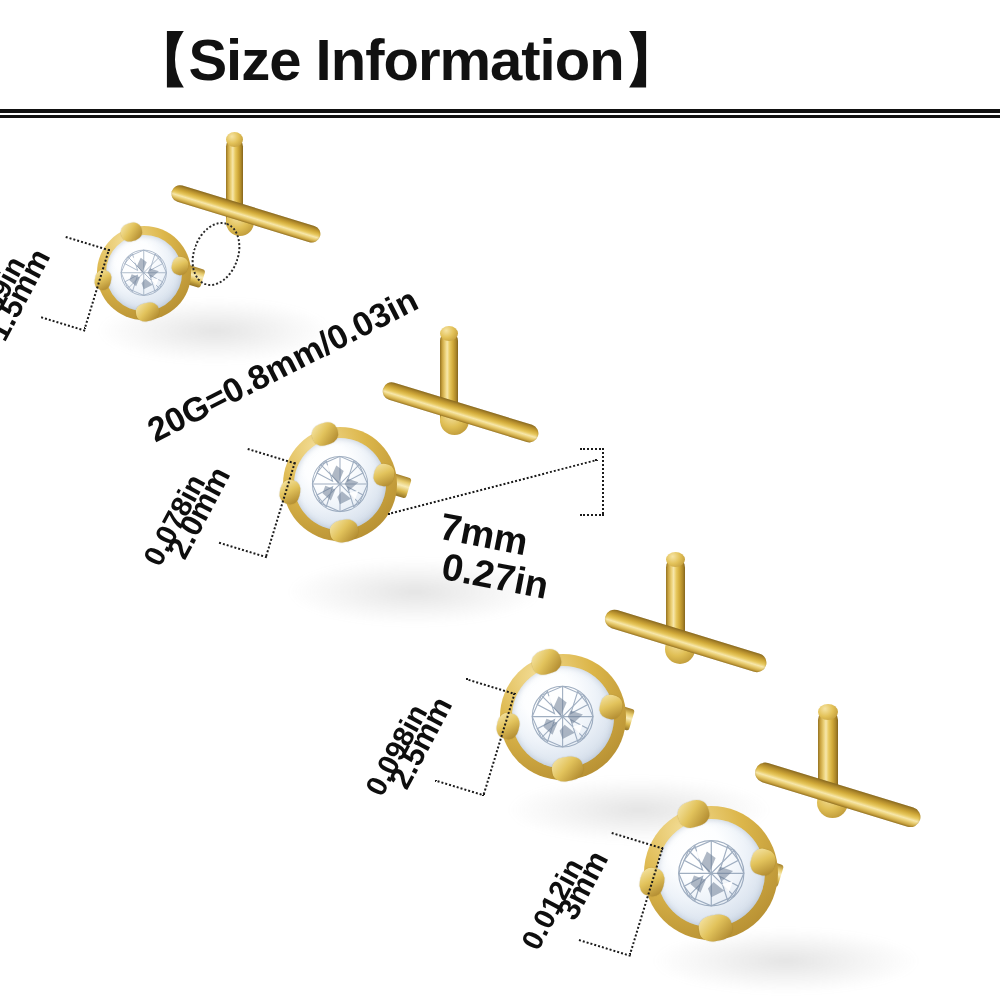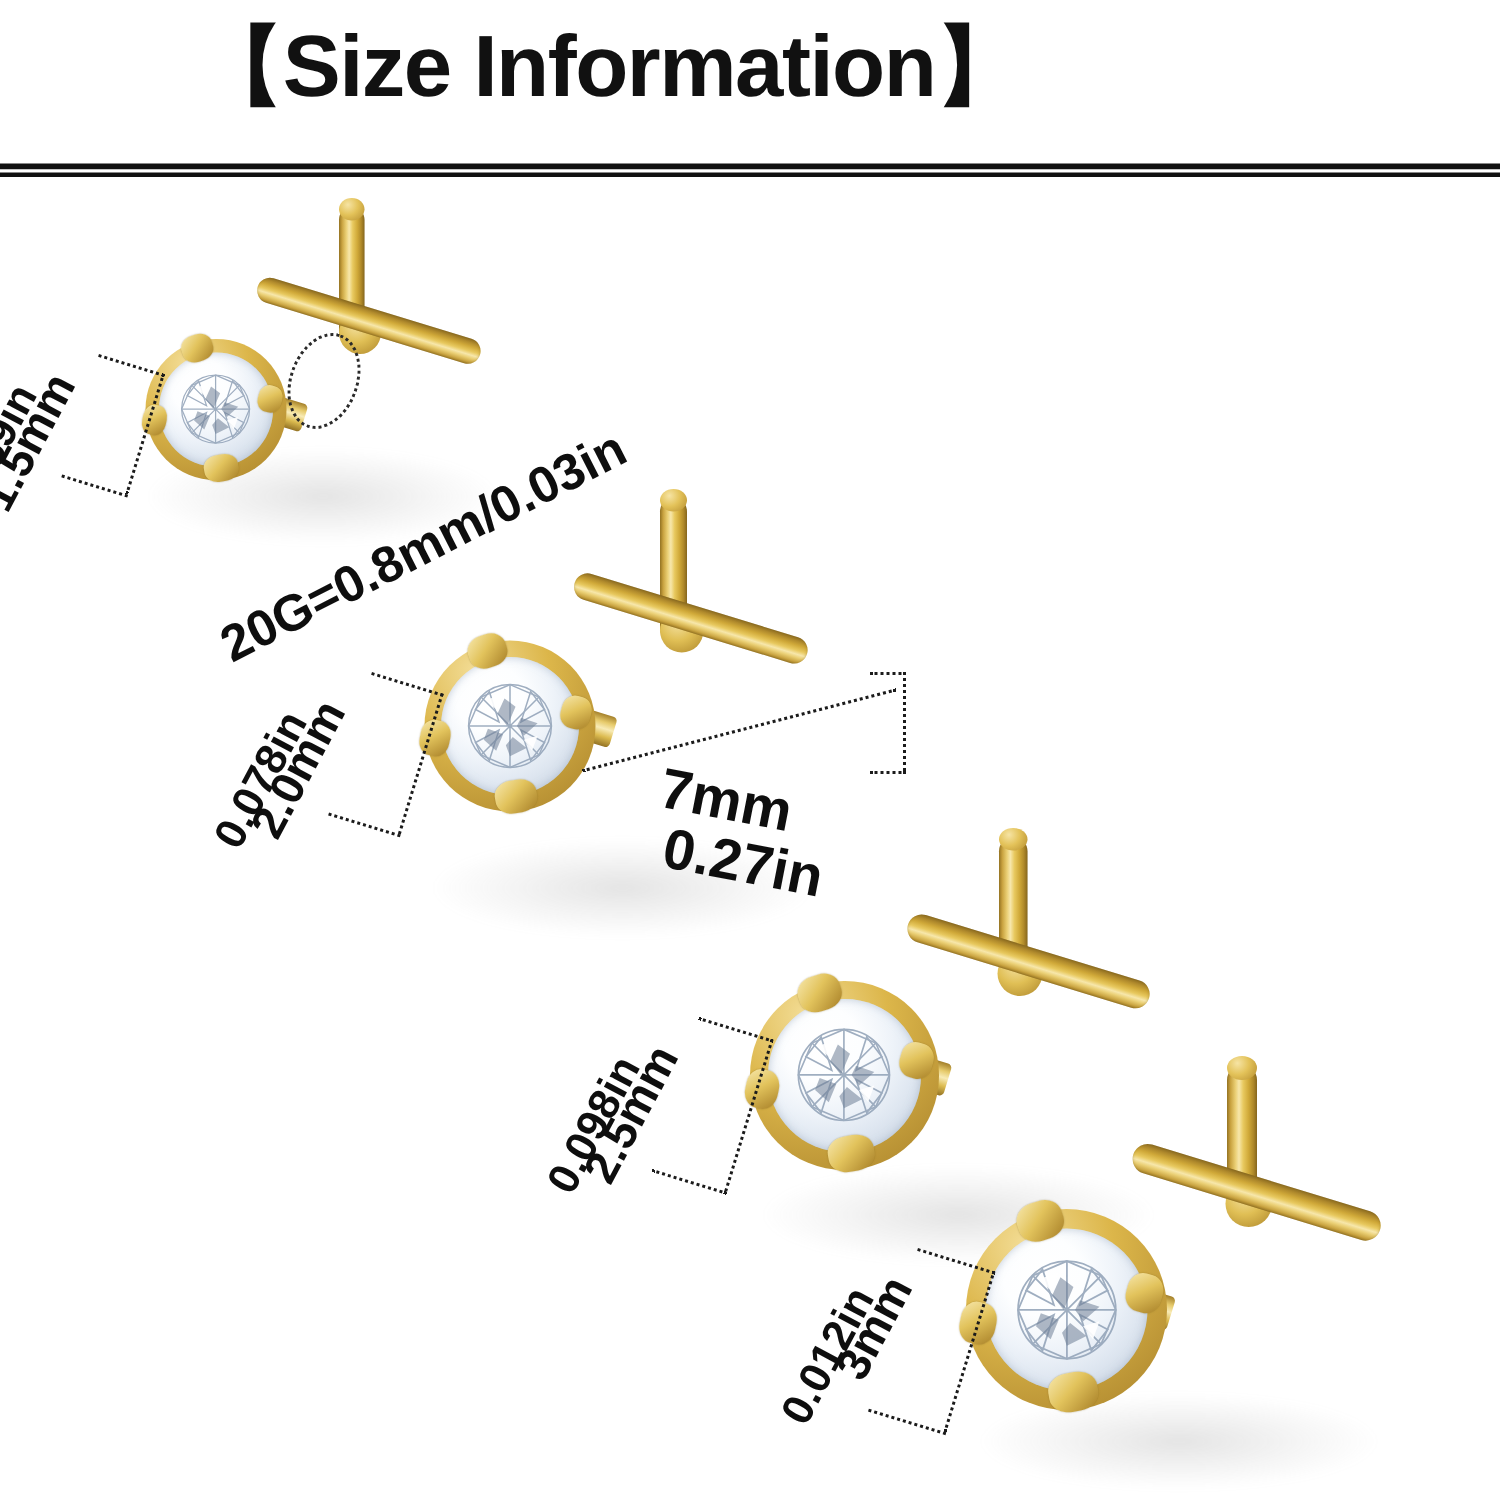--- a/index.html
+++ b/index.html
@@ -8,21 +8,21 @@
     background:#ffffff;
     font-family:"Liberation Sans", sans-serif;
     overflow:hidden;
     position:relative;
   }
   #stage{position:absolute;inset:0;width:1000px;height:1000px;overflow:hidden;background:#fff;}
 
   
   .header{position:absolute;left:0;top:0;width:1000px;height:118px;}
   .title{
-    position:absolute;left:0;top:6px;width:812px;
+    position:absolute;left:0;top:22px;width:812px;
     text-align:center;
     font-size:58px;font-weight:bold;letter-spacing:-1px;
     color:#111111;
     white-space:nowrap;
     font-family:"Liberation Sans", sans-serif;
   }
   .rule-wrap{position:absolute;left:0;top:109px;width:1000px;}
   .rule-a{width:1000px;height:4px;background:#111;}
   .rule-gap{width:1000px;height:2px;background:#fff;}
   .rule-b{width:1000px;height:3px;background:#111;}

